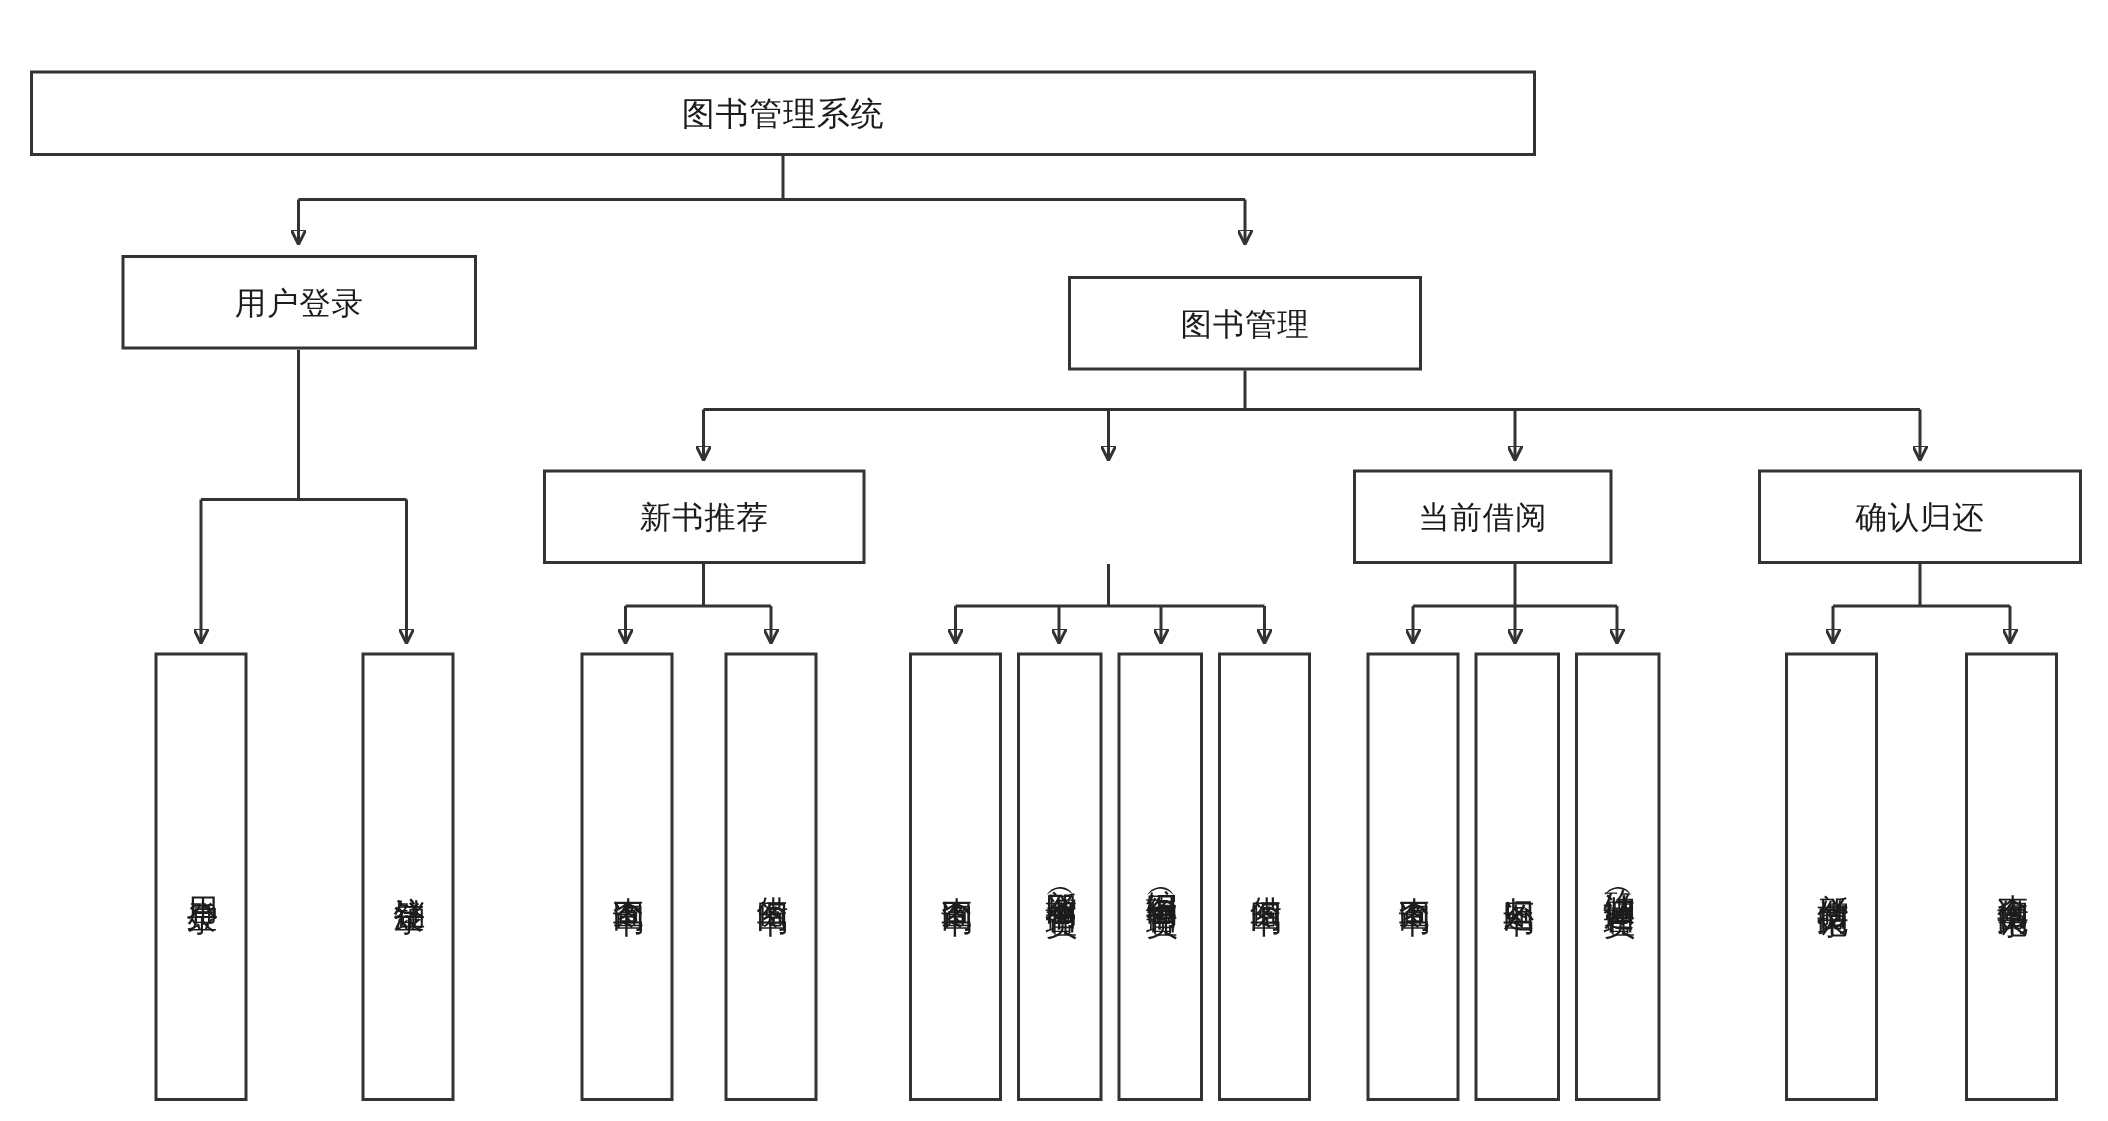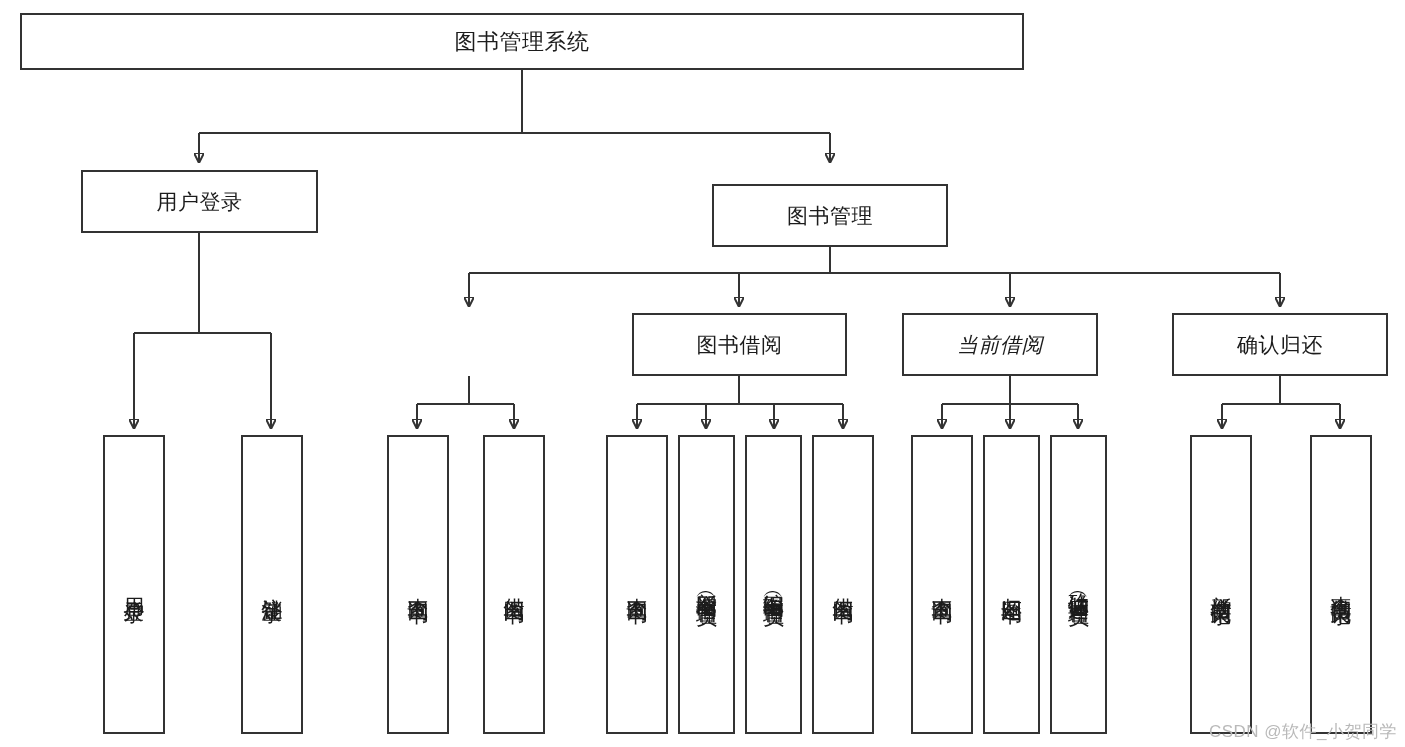--- a/index.html
+++ b/index.html
@@ -51,21 +51,21 @@
   .node.vert {
     writing-mode: vertical-rl;
     text-orientation: upright;
     font-size: 21px;
     letter-spacing: 2px;
     line-height: 1.05;
     padding-top: 4px;
     padding-bottom: 4px;
     white-space: nowrap;
   }
-  .node.root { font-size: 22px; }
+  .node.root { font-size: 22px; margin-top: 34px; }
   
   #watermark {
     position: absolute;
     right: 8px;
     bottom: 4px;
     font-size: 17px;
     color: #b9b9b9;
     letter-spacing: 0.5px;
     white-space: nowrap;
     user-select: none;
@@ -123,24 +123,24 @@
     <line x1="1222" y1="404" x2="1222" y2="428" marker-end="url(#arrow)"></line>
     <line x1="1340" y1="404" x2="1340" y2="428" marker-end="url(#arrow)"></line>
   </svg>
 
   <div class="node horiz root" style="left:20px; top:13px; width:1004px; height:57px;">图书管理系统</div>
 
   <div class="node horiz" style="left:81px; top:170px; width:237px; height:63px;">用户登录</div>
 
   <div class="node horiz" style="left:712px; top:170px; width:236px; height:63px;margin-top:14px;">图书管理</div>
 
+  <div class="node horiz" style="left:362px; top:313px; width:215px; height:63px;">新书推荐</div>
 
-  <div class="node horiz" style="left:632px; top:313px; width:215px; height:63px;">图书借阅</div>
 
-  <div class="node horiz" style="left:902px; top:313px; width:196px; height:63px;font-style:italic;">当前借阅</div>
+  <div class="node horiz" style="left:902px; top:313px; width:173px; height:63px;">当前借阅</div>
 
   <div class="node horiz" style="left:1172px; top:313px; width:216px; height:63px;">确认归还</div>
 
   <div class="node vert" style="left:103px; top:435px; width:62px; height:299px;">用户登录</div>
 
   <div class="node vert" style="left:241px; top:435px; width:62px; height:299px;">注销登录</div>
 
   <div class="node vert" style="left:387px; top:435px; width:62px; height:299px;">查询图书</div>
 
   <div class="node vert" style="left:483px; top:435px; width:62px; height:299px;">借阅图书</div>
@@ -156,15 +156,14 @@
   <div class="node vert" style="left:911px; top:435px; width:62px; height:299px;">查询图书</div>
 
   <div class="node vert" style="left:983px; top:435px; width:57px; height:299px;">归还图书</div>
 
   <div class="node vert" style="left:1050px; top:435px; width:57px; height:299px;">确认归还（管理员）</div>
 
   <div class="node vert" style="left:1190px; top:435px; width:62px; height:299px;">新增借阅记录</div>
 
   <div class="node vert" style="left:1310px; top:435px; width:62px; height:299px;">查询借阅记录</div>
 
-  <div id="watermark">CSDN @软件_小贺同学</div>
 
 </div>
 
 </body></html>

